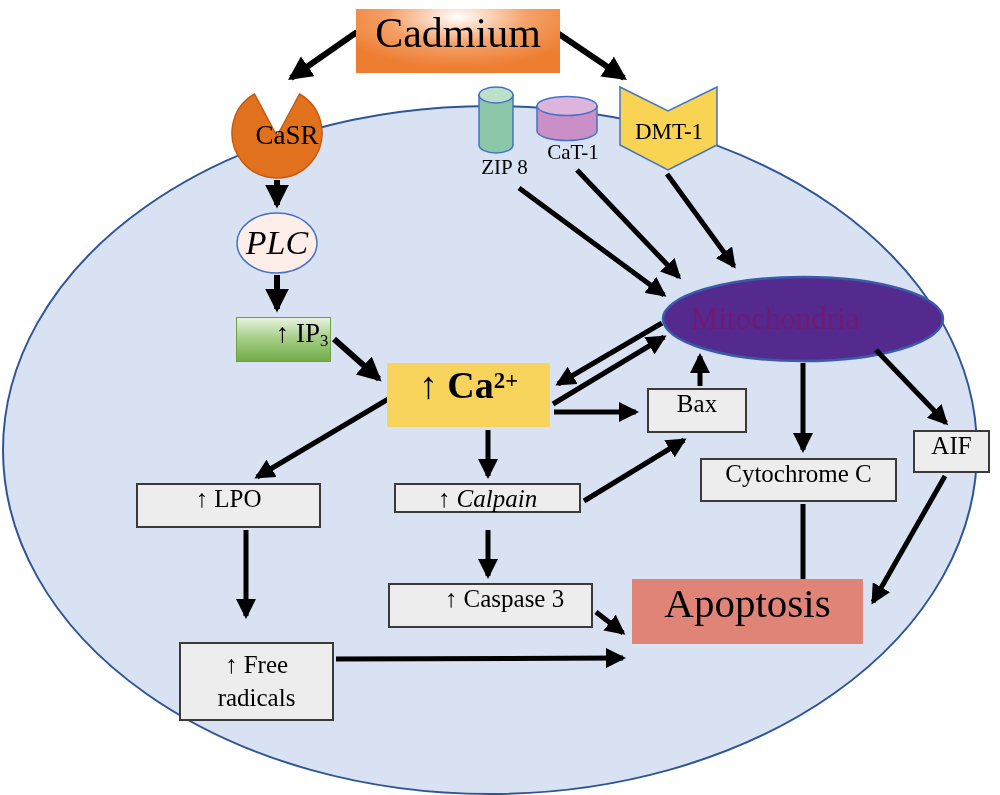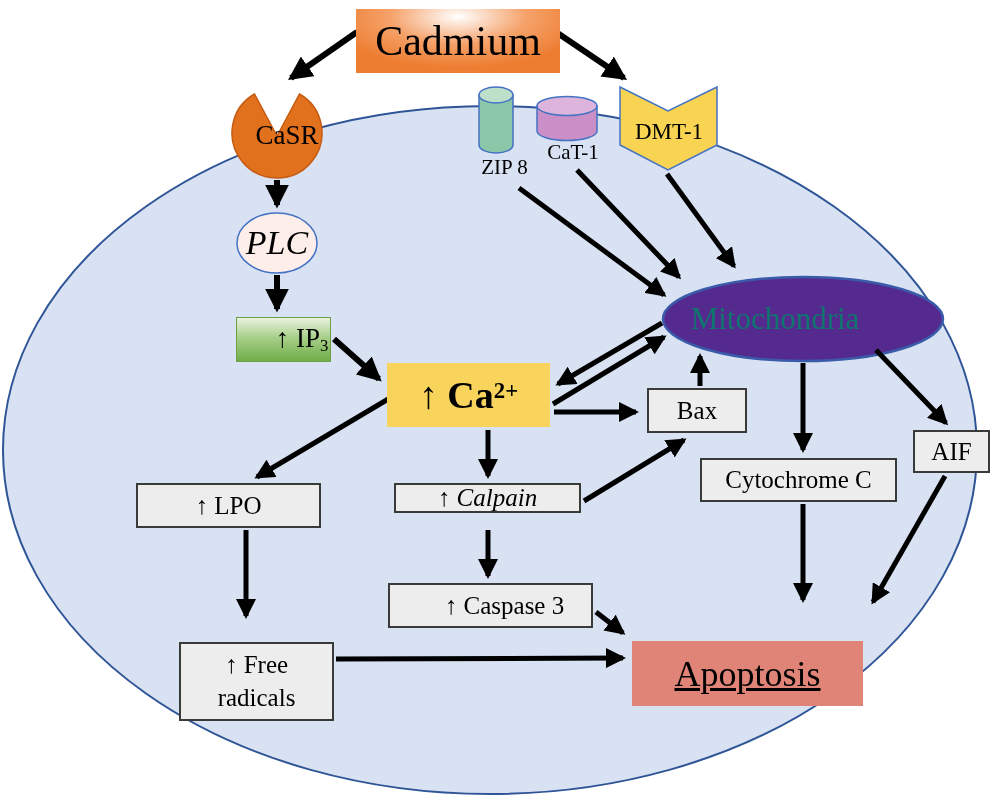--- a/index.html
+++ b/index.html
@@ -6,21 +6,21 @@
   .stage {
     position:relative; width:1000px; height:795px; overflow:hidden;
     background:#ffffff; font-family:"Liberation Serif", serif; color:#000;
   }
   .layer { position:absolute; left:0; top:0; }
   .lbl {
     position:absolute; display:flex; align-items:center; justify-content:center;
     text-align:center; white-space:nowrap;
   }
   
-  .box { position:absolute; display:flex; align-items:center; justify-content:center; text-align:center; box-sizing:border-box; }
+  .box { position:absolute; display:flex; justify-content:center; text-align:center; box-sizing:border-box; }
   .cadmium-box {
     left:356px; top:9px; width:204px; height:64px; font-size:42px;
     background:radial-gradient(ellipse 75% 95% at 50% 12%, #ffffff 0%, #f5a169 45%, var(--cadmium-orange) 85%);
   }
   .gray  { background:var(--box-gray); border:2px solid var(--box-border); font-size:25px; }
   .ip3-box {
     left:236px; top:317px; width:95px; height:45px; font-size:27px;
     background:linear-gradient(180deg, #e9f3e1 0%, #a8cf8a 45%, var(--ip3-green) 100%);
     border:1px solid #6da045;
     padding-left:37px;
@@ -31,31 +31,30 @@
   }
   .bax-box      { left:647px; top:388px; width:100px; height:45px; }
   .aif-box      { left:913px; top:430px; width:77px;  height:43px; }
   .cytc-box     { left:700px; top:458px; width:197px; height:44px; }
   .lpo-box      { left:136px; top:483px; width:185px; height:45px; }
   .calpain-box  { left:394px; top:483px; width:187px; height:30px;font-style:italic; }
   .caspase-box  { left:388px; top:583px; width:205px; height:45px;padding-left:28px; }
   .freerad-box  { left:179px; top:623px; width:155px; height:79px; line-height:1.3; flex-direction:column;margin-top:19px; }
   .freerad-box span { display:block; }
   .apoptosis-box {
-    left:632px; top:641px; width:231px; height:65px; font-size:36px;
+    left:632px; top:579px; width:231px; height:65px; font-size:41px;
     background:var(--apoptosis-salmon);
-    text-decoration:underline;
   }
   
   .casr-lbl { left:232px; top:115px; width:90px;  height:40px; font-size:27px;margin-left:10px; }
   .zip8-lbl { left:462px; top:154px; width:85px;  height:26px; font-size:21px; }
   .cat1-lbl { left:533px; top:139px; width:80px;  height:26px; font-size:21px; }
   .dmt1-lbl { left:621px; top:117px; width:96px;  height:30px; font-size:23px; }
   .plc-lbl  { left:237px; top:226px; width:80px;  height:34px; font-size:34px;font-style:italic; }
-  .mito-lbl { left:663px; top:299px; width:224px; height:40px; font-size:31px; color:#0f766e; }
+  .mito-lbl { left:663px; top:299px; width:224px; height:40px; font-size:31px; color:#701a75; }
   .sub { font-size:0.62em; vertical-align:-0.25em; }
   .sup { font-size:0.60em; vertical-align:0.45em; }
   .arrow-line { stroke:var(--arrow-black); fill:none; }
 </style>
 </head>
 <body>
 
 <div class="stage">
 
   <svg class="layer" width="1000" height="795" viewBox="0 0 1000 795">

